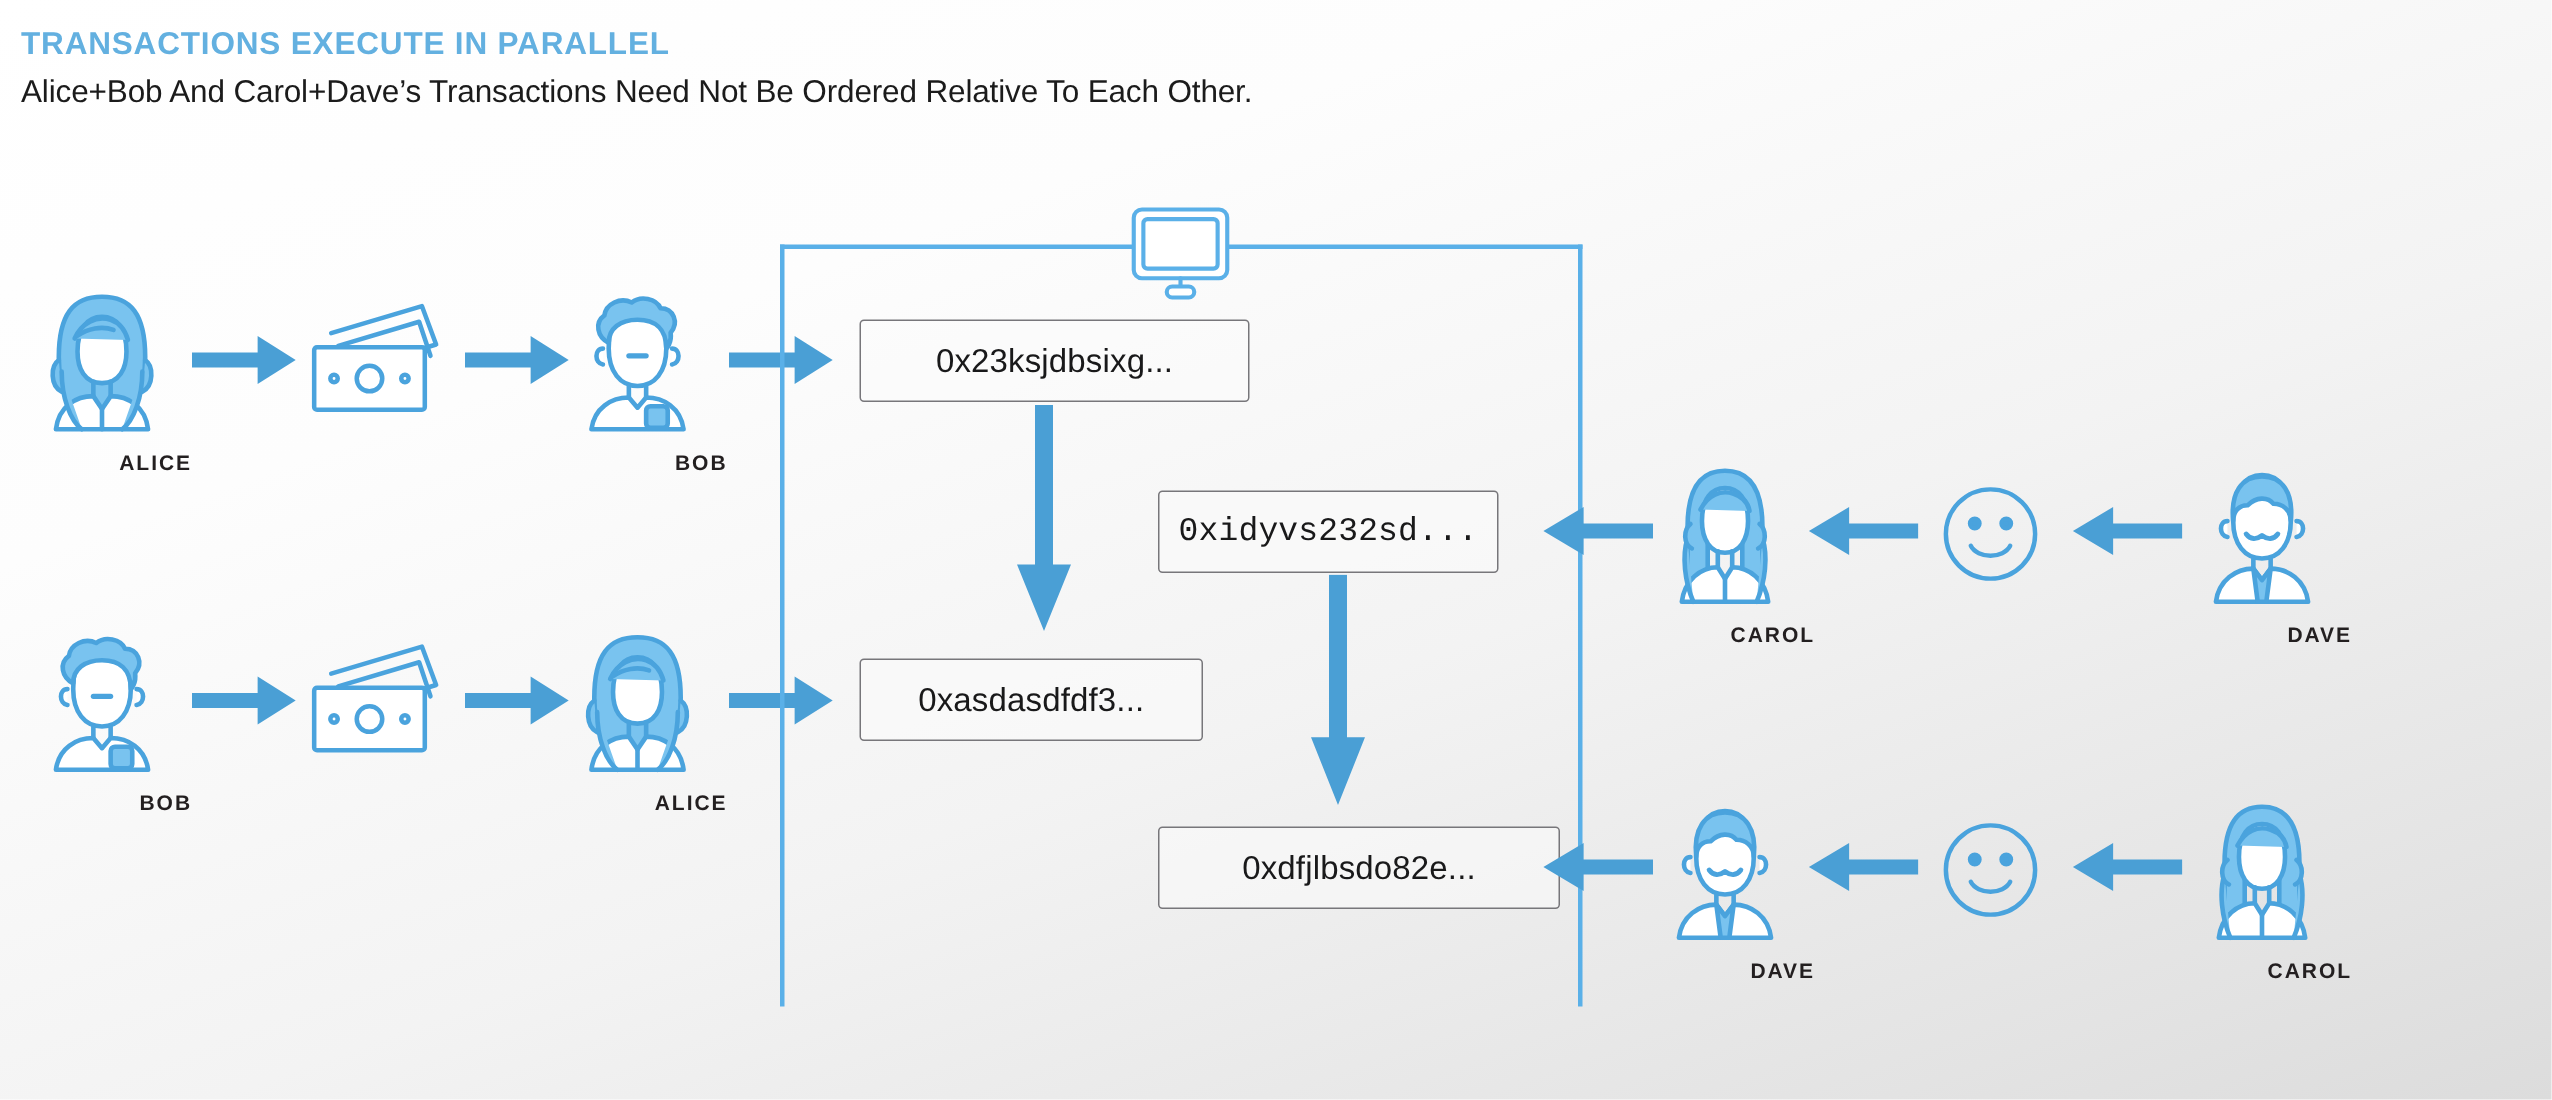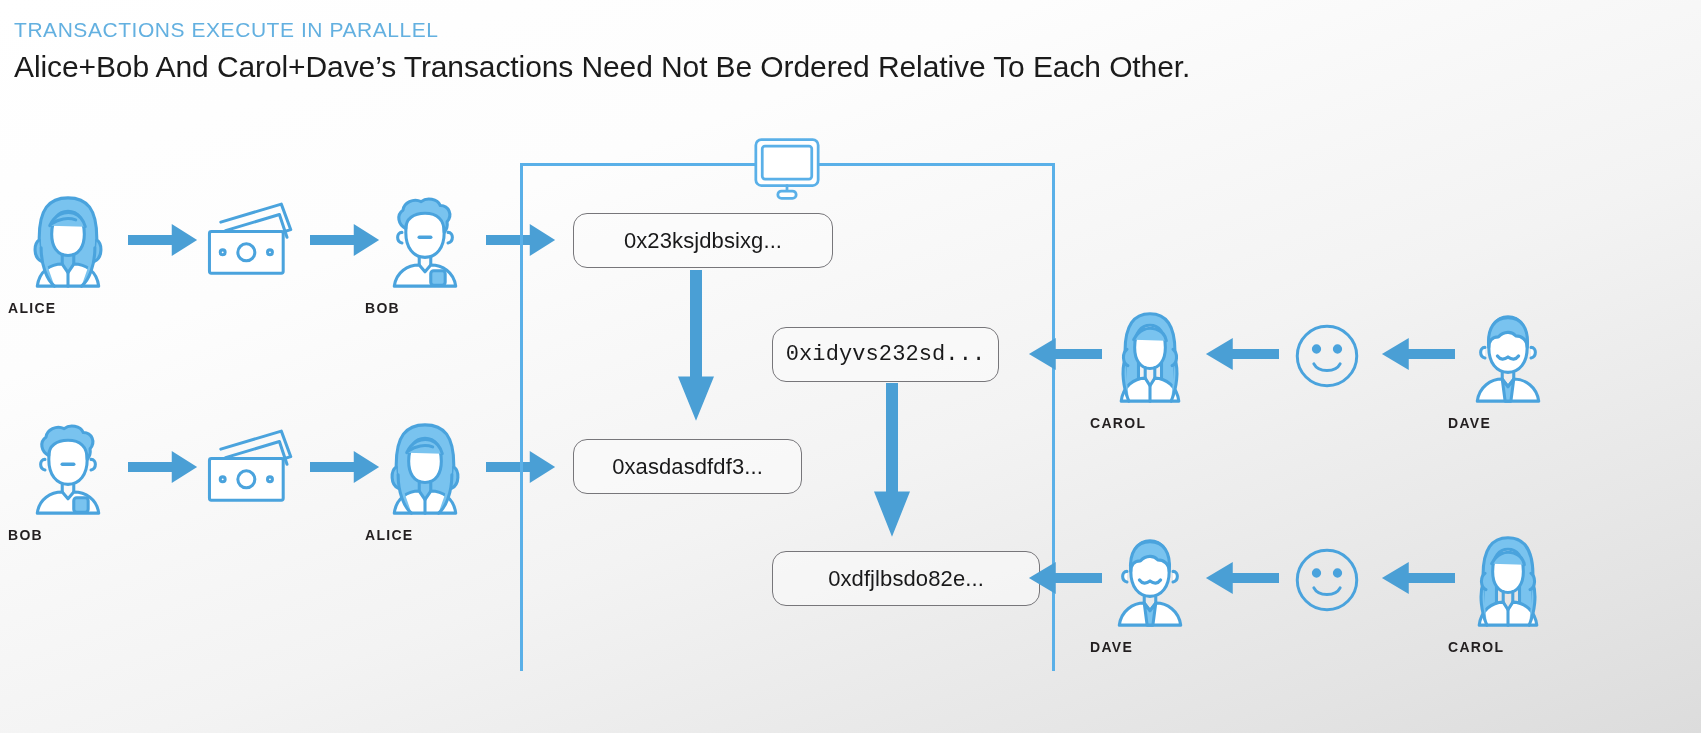--- a/index.html
+++ b/index.html
@@ -20,41 +20,41 @@
   
   .header {
     position: absolute;
     left: 14px;
     top: 18px;
     width: 1500px;
   }
   .eyebrow {
     color: #63b0e0;
     font-size: 21px;
-    font-weight: normal;
+    font-weight: bold;
     letter-spacing: 0.55px;
     line-height: 1.1;
     margin: 0 0 9px 0;
     white-space: nowrap;
   }
   .subtitle {
     color: #1b1b1b;
-    font-size: 30px;
+    font-size: 21px;
     font-weight: normal;
     letter-spacing: -0.1px;
     line-height: 1.15;
     margin: 0;
     white-space: nowrap;
   }
 
   
   .actor {
     position: absolute;
     width: 120px;
-    text-align: left;
+    text-align: right;
   }
   .actor .avatar {
     width: 96px;
     height: 104px;
     margin: 0 auto;
     display: block;
   }
   .actor .name {
     margin-top: 6px;
     font-size: 14px;
@@ -98,21 +98,21 @@
     width: 74px;
     height: 66px;
   }
   .monitor svg { display: block; width: 100%; height: 100%; }
 
   
   .txpill {
     position: absolute;
     height: 55px;
     border: 1.5px solid #77767a;
-    border-radius: 14px;
+    border-radius: 3px;
     background: rgba(252,252,252,0.55);
     display: flex;
     align-items: center;
     justify-content: center;
     box-sizing: border-box;
     font-size: 22px;
     color: #19191a;
     letter-spacing: 0.1px;
     white-space: nowrap;
   }

